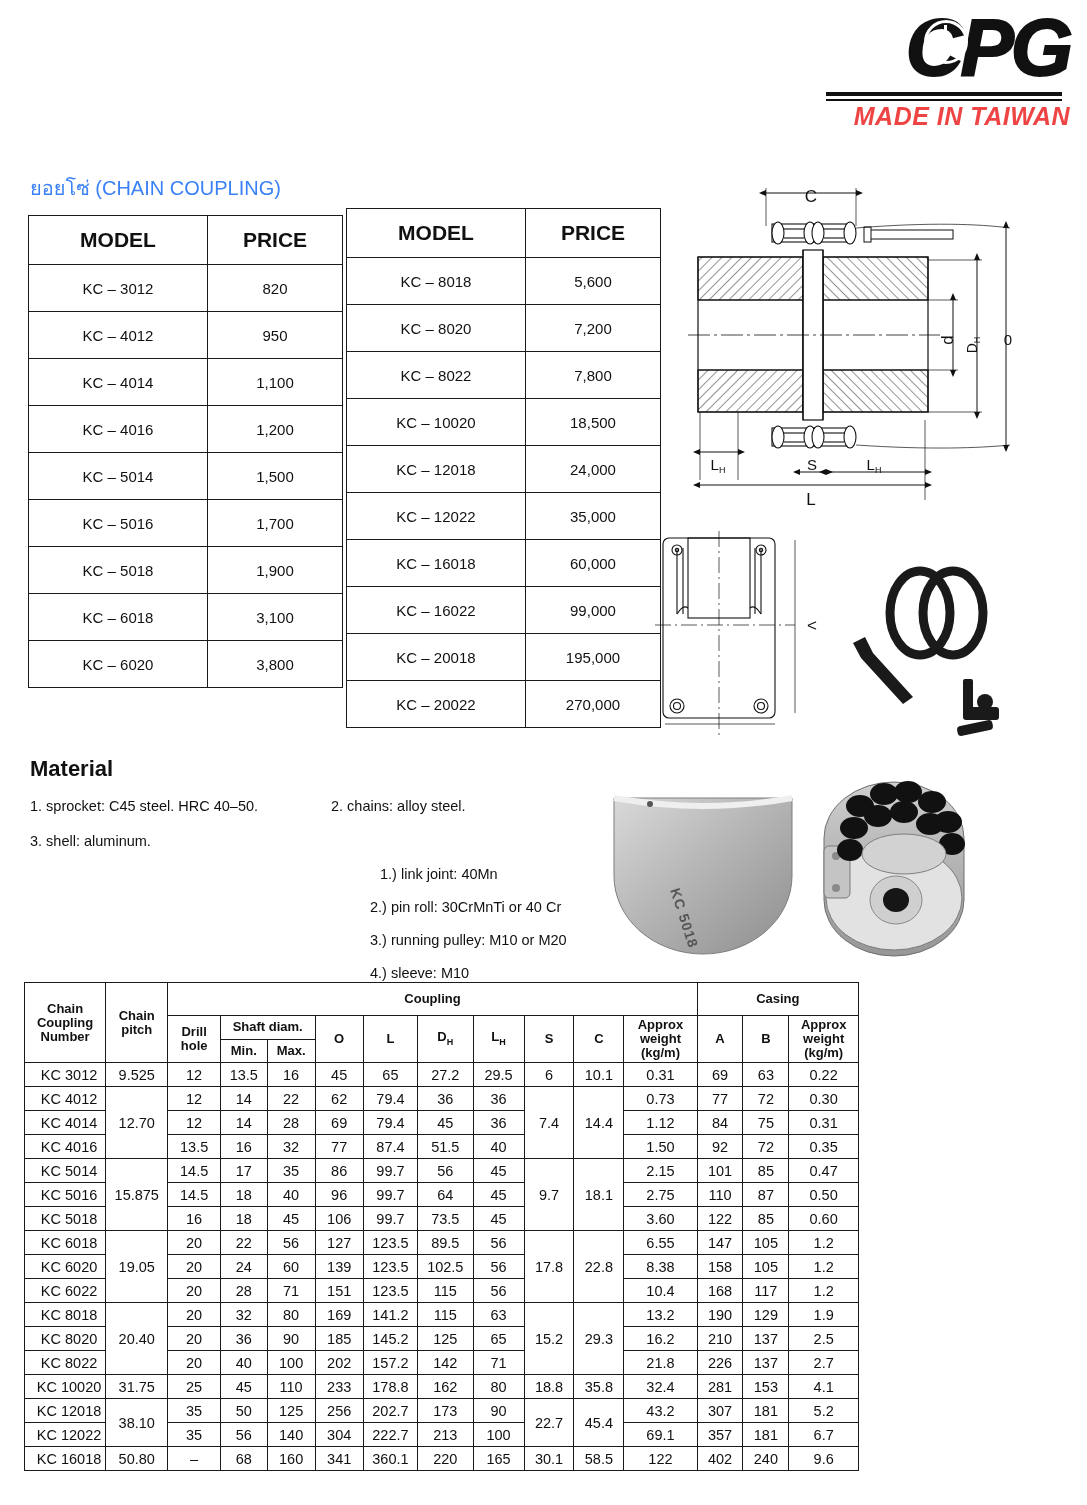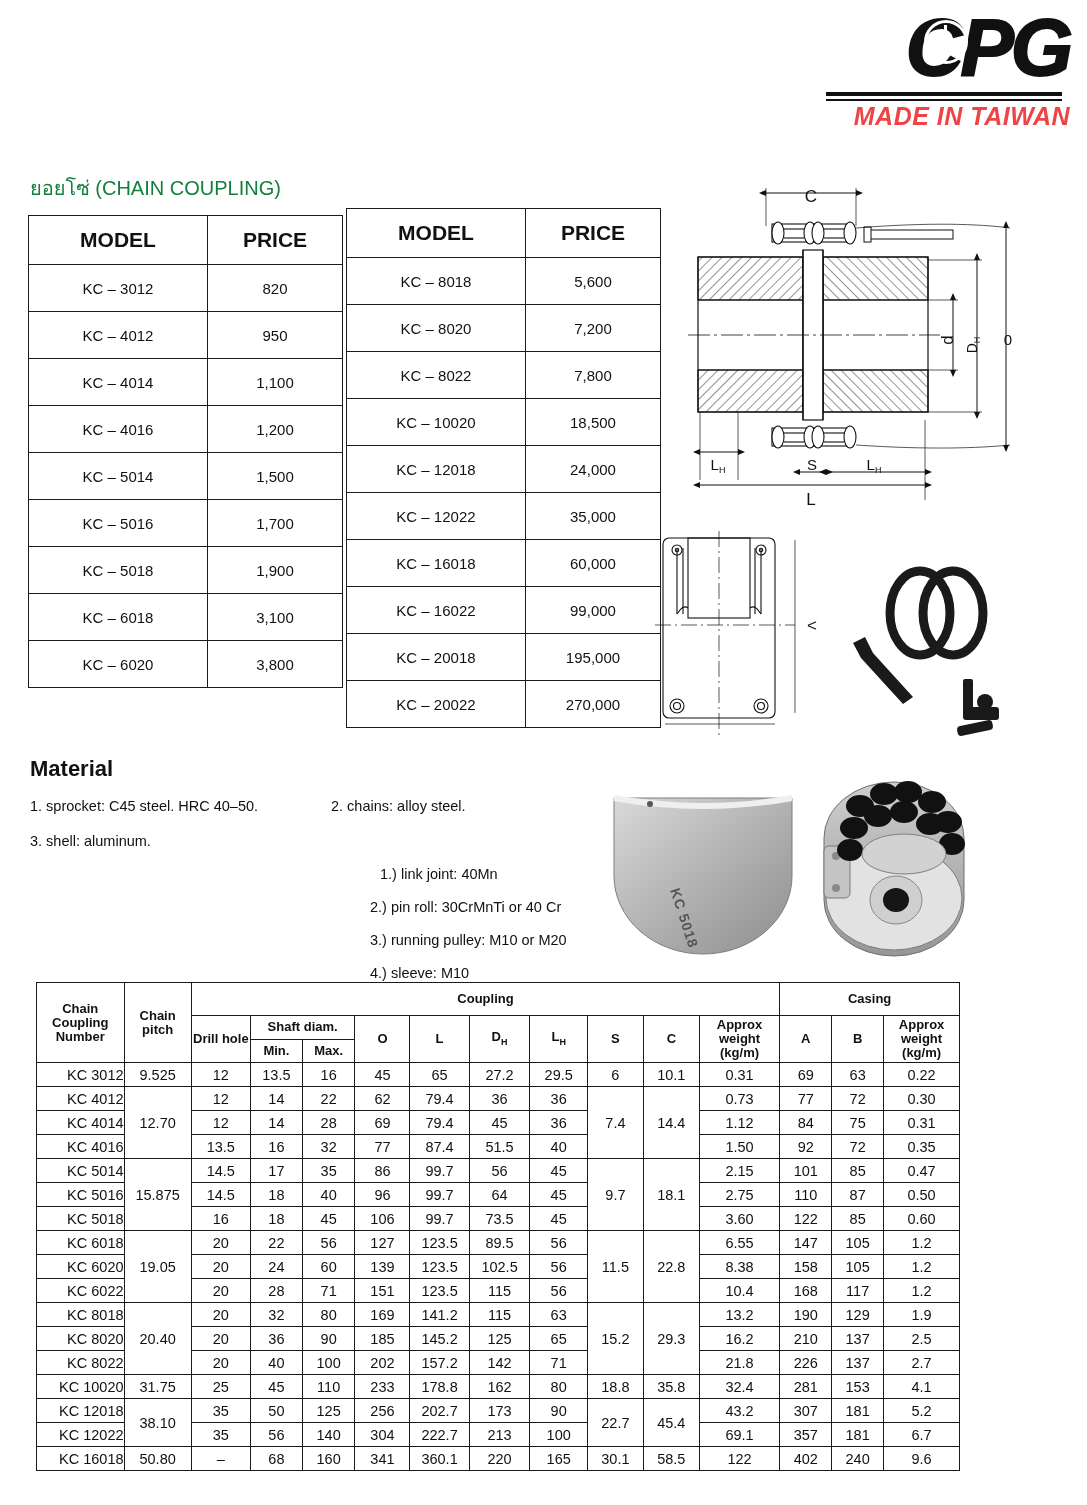--- a/index.html
+++ b/index.html
@@ -74,21 +74,21 @@
   }
   #logo-target::before { left: 2px; top: 17px; width: 34px; height: 3px; }
   #logo-target::after  { top: 2px; left: 17px; height: 34px; width: 3px; }
 
   
   #page-title {
     position: absolute;
     left: 30px;
     top: 172px;
     font-size: 20px;
-    color: #15803d;
+    color: #3b82f6;
   }
 
   
   .price-table {
     position: absolute;
     border-collapse: collapse;
     font-size: 15px;
   }
   #price-table-left  { left: 28px;  top: 215px; width: 315px; }
   #price-table-right { left: 346px; top: 208px; width: 315px; }
@@ -123,44 +123,44 @@
   #mat-2 { left: 331px; top: 798px; }
   #mat-3 { left: 30px;  top: 833px; }
   #mat-2-1 { left: 356px; top: 866px; margin-left: 24px; }
   #mat-2-2 { left: 370px; top: 899px; }
   #mat-2-3 { left: 370px; top: 932px; }
   #mat-2-4 { left: 370px; top: 965px; }
 
   
   #spec-table {
     position: absolute;
-    left: 36px;
+    left: 24px;
     top: 982px;
-    width: 924px;
+    width: 835px;
     border-collapse: collapse;
     font-size: 13.5px;
     padding-left: 14px;
   }
   #spec-table th, #spec-table td {
     border: 1px solid #1a1a1a;
     text-align: center;
     vertical-align: middle;
     padding: 0;
   }
   #spec-table th {
     font-weight: bold;
     font-size: 13px;
     line-height: 14px;
     padding: 2px 1px;
   }
   #spec-table td {
     height: 23px;
     font-size: 14.5px;
   }
-  #spec-table td.model-col { text-align: right; padding-left: 8px; }
+  #spec-table td.model-col { text-align: center; padding-left: 8px; }
   .grp-top td { border-top: 1.8px solid #1a1a1a; }
   .grp-bot td { border-bottom: 1.8px solid #1a1a1a; }
   #spec-table thead tr:first-child th { height: 28px; }
   .sub { font-size: 9px; vertical-align: sub; }
 
   
   #diagram-section {
     position: absolute;
     left: 660px;
     top: 180px;
@@ -641,21 +641,21 @@
       <tr class="grp-top">
         <td class="model-col">KC 6018</td>
         <td rowspan="3">19.05</td>
         <td>20</td>
         <td>22</td>
         <td>56</td>
         <td>127</td>
         <td>123.5</td>
         <td>89.5</td>
         <td>56</td>
-        <td rowspan="3">11.5</td>
+        <td rowspan="3">17.8</td>
         <td rowspan="3">22.8</td>
         <td>6.55</td>
         <td>147</td>
         <td>105</td>
         <td>1.2</td>
       </tr>
       <tr>
         <td class="model-col">KC 6020</td>
         <td>20</td>
         <td>24</td>

